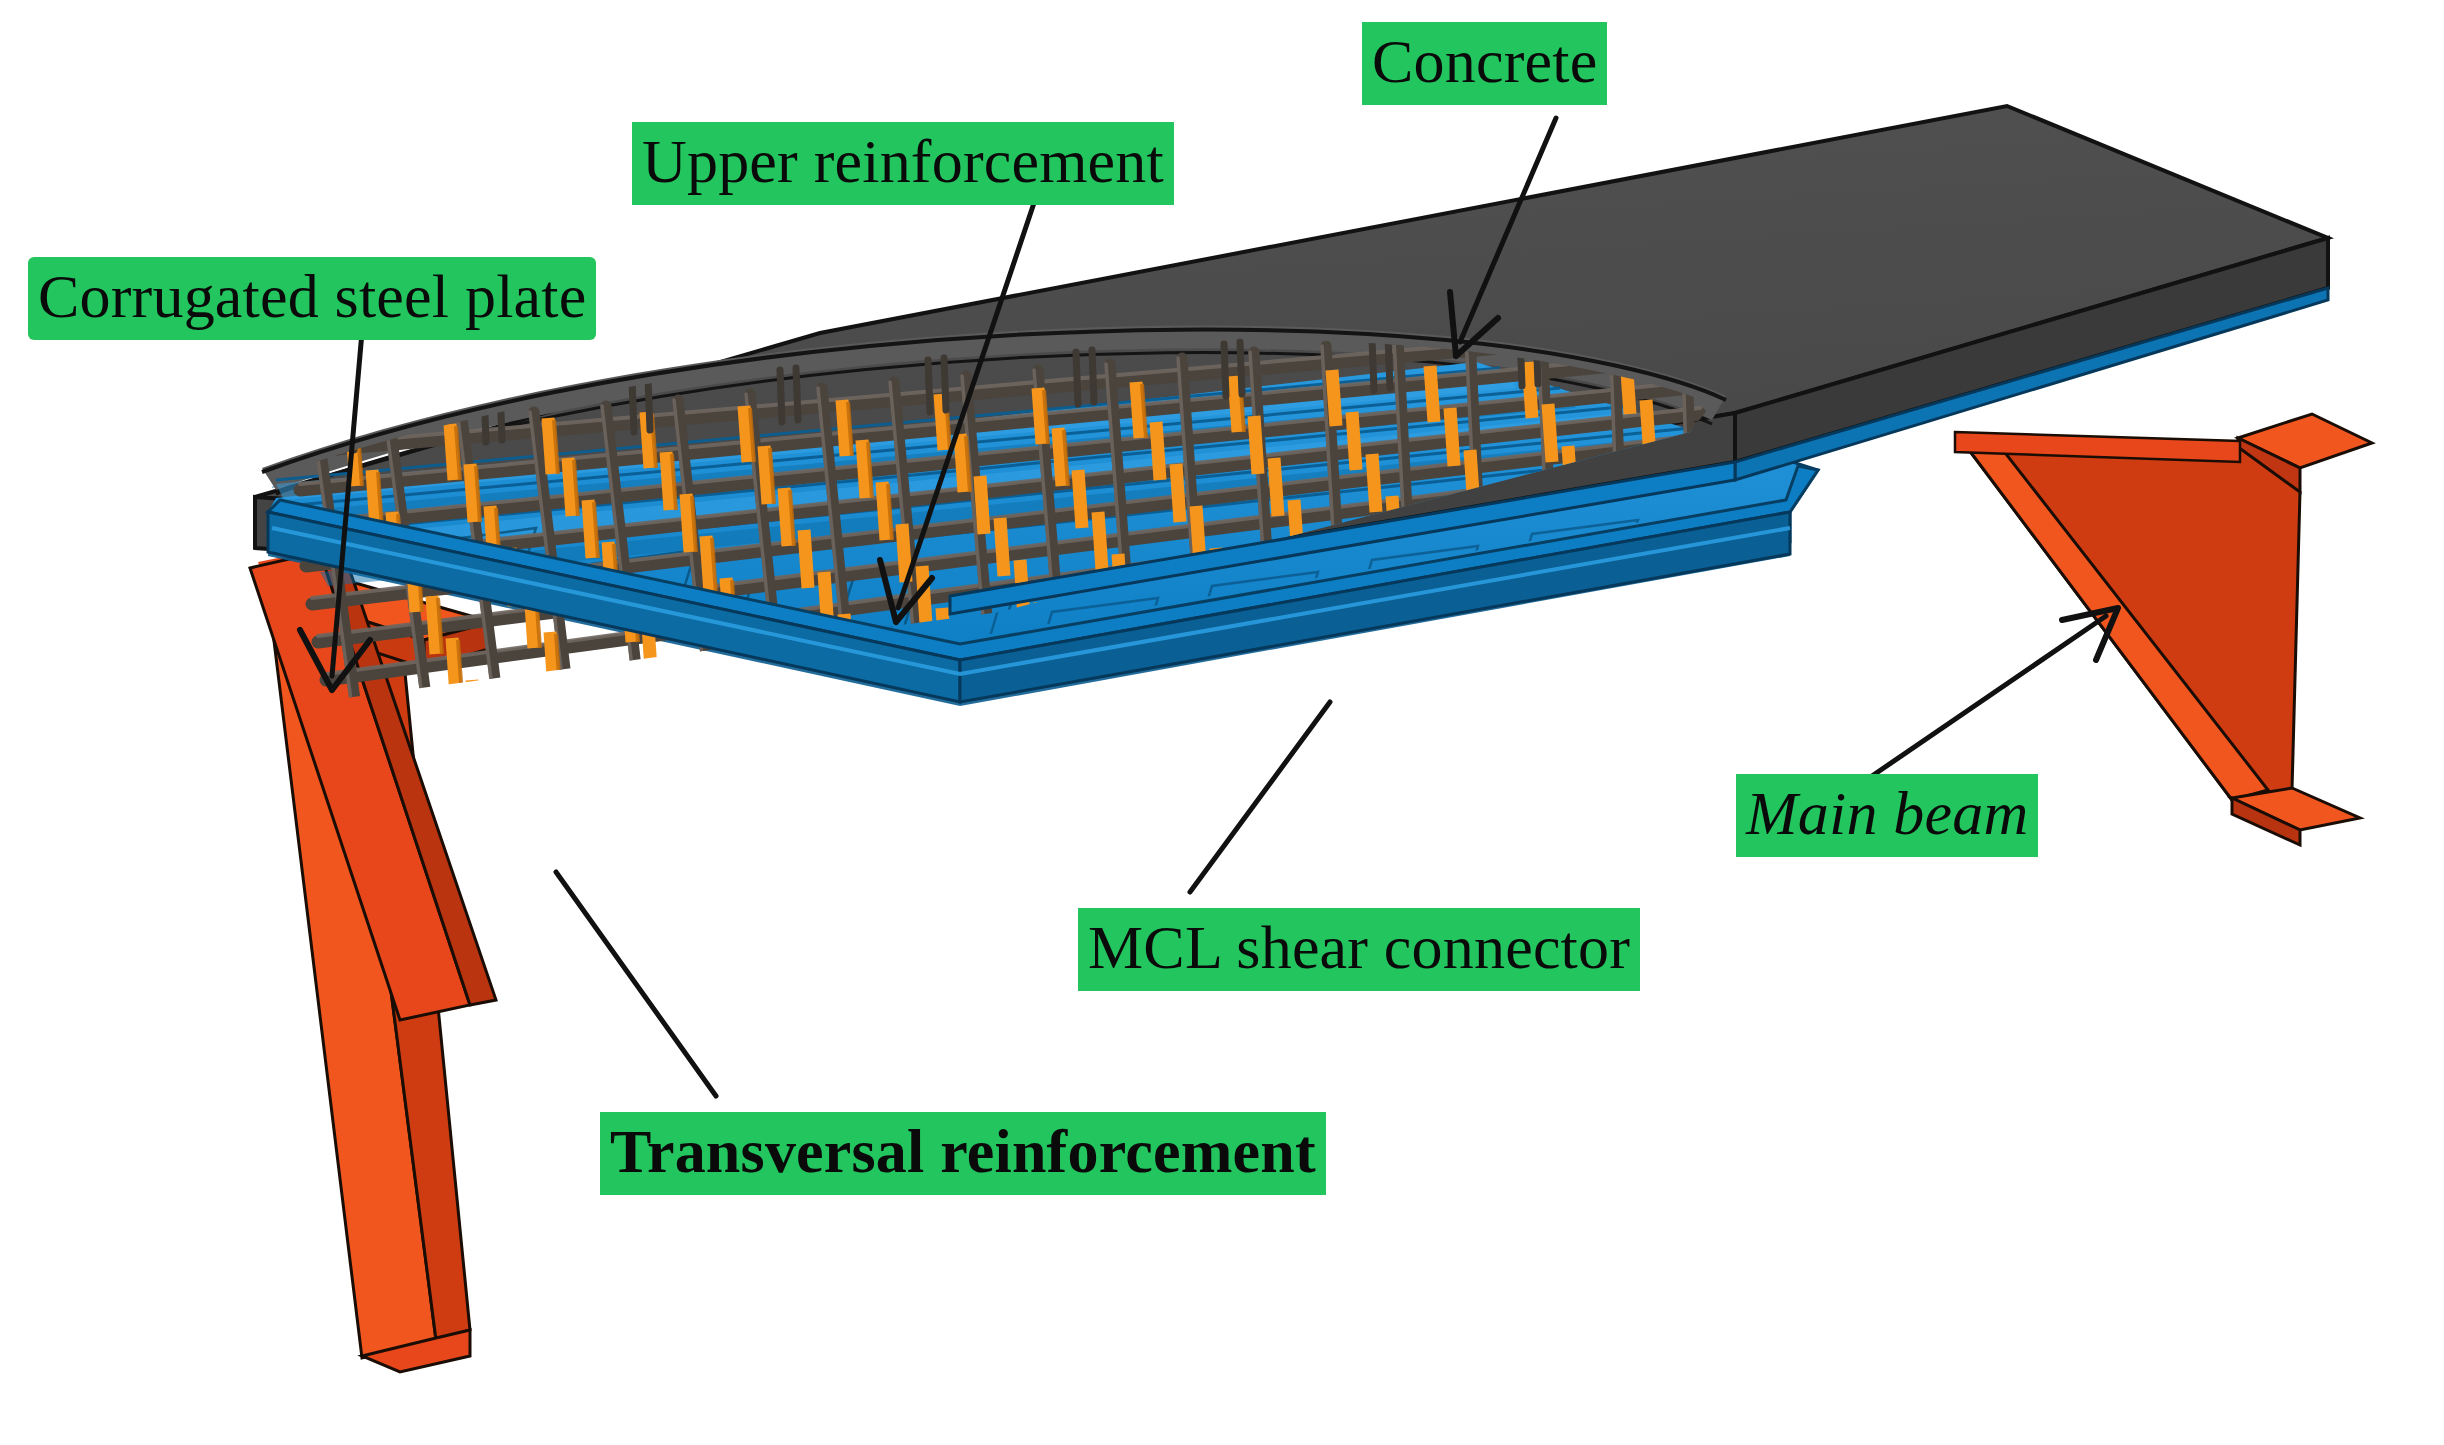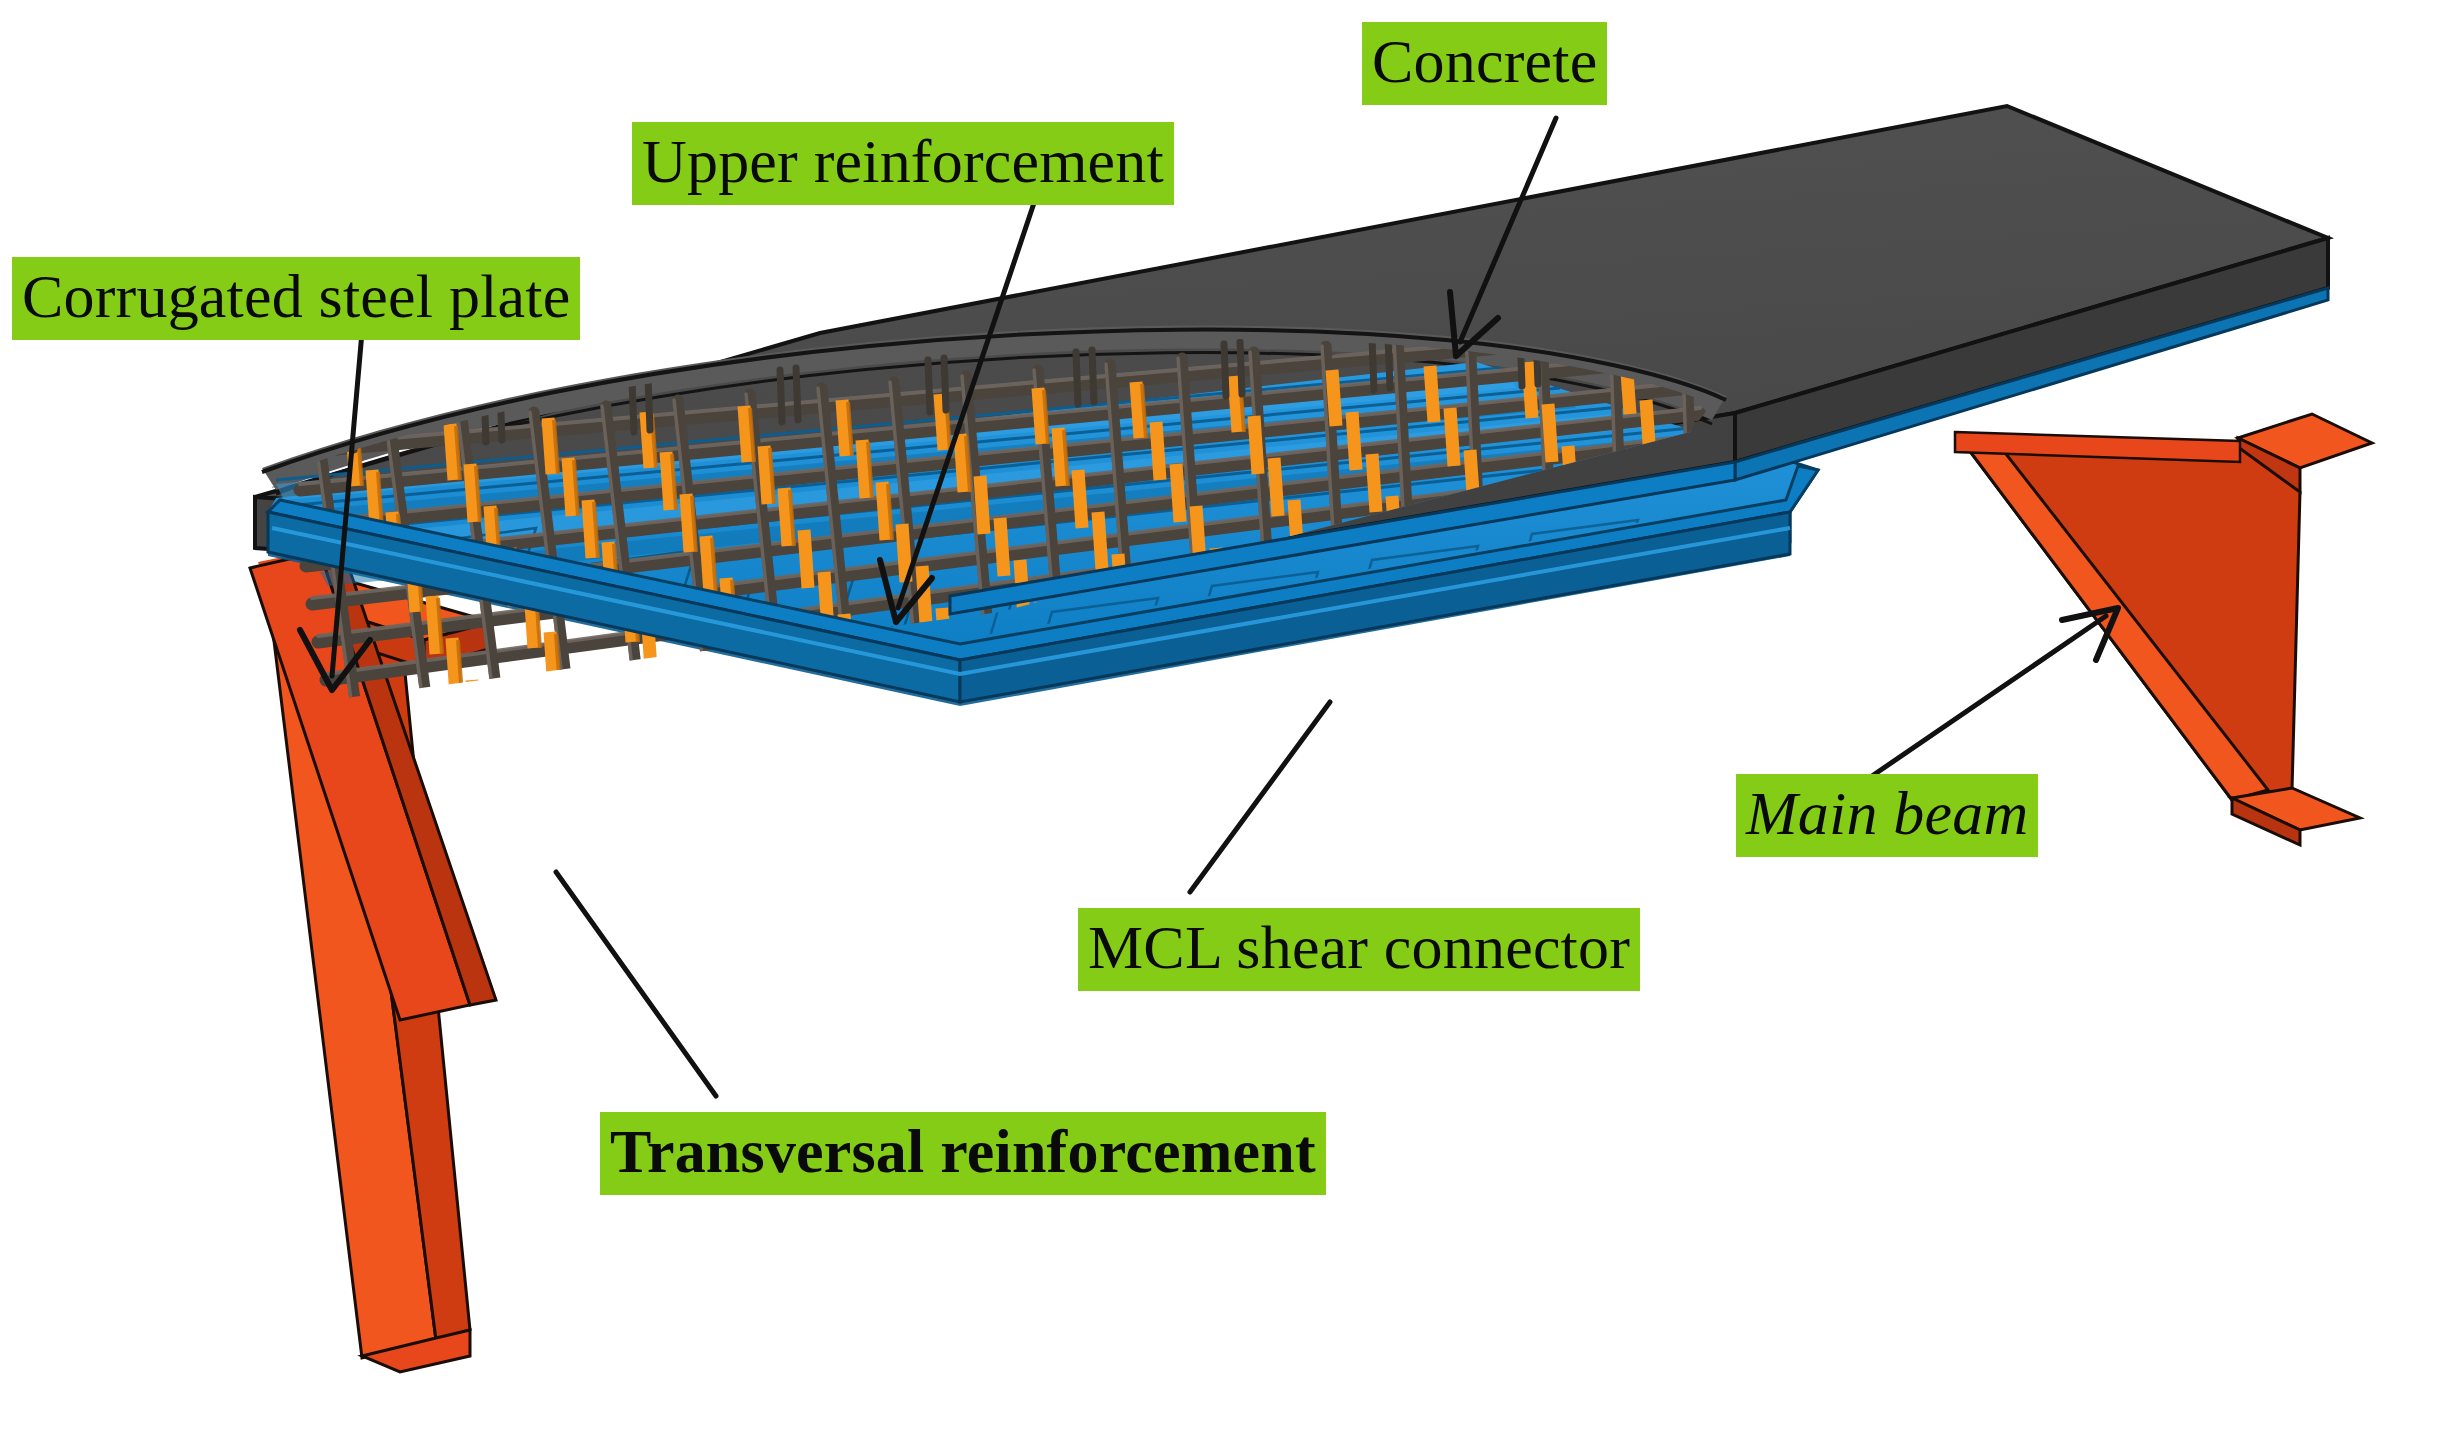--- a/index.html
+++ b/index.html
@@ -24,21 +24,21 @@
   }
   svg.layer {
     position: absolute;
     left: 0; top: 0;
     width: 2444px;
     height: 1445px;
     display: block;
   }
   .lbl {
     position: absolute;
-    background: #84cc16;
+    background: #22c55e;
     color: #0a0a0a;
     font-family: "Liberation Serif", "DejaVu Serif", serif;
     font-size: 62px;
     line-height: 1.14;
     letter-spacing: 0.2px;
     white-space: nowrap;
     padding: 4px 10px 8px 10px;
     box-sizing: border-box;
   }
 </style>
@@ -505,21 +505,21 @@
 
       <path d="M 1872,776 L 2106,616"></path>
       <path d="M 2118,608 L 2062,620 M 2118,608 L 2096,660" stroke-width="6"></path>
 
       <path d="M 1190,892 L 1330,702"></path>
 
       <path d="M 716,1096 L 556,872"></path>
     </g>
   </svg>
 
-  <div class="lbl" style="left:12px;  top:257px;">Corrugated steel plate</div>
+  <div class="lbl" style="left:28px;  top:257px;border-radius:6px;">Corrugated steel plate</div>
 
   <div class="lbl" style="left:632px; top:122px;">Upper reinforcement</div>
 
   <div class="lbl" style="left:1362px; top:22px;">Concrete</div>
 
   <div class="lbl" style="left:1736px; top:774px;font-style:italic;">Main beam</div>
 
   <div class="lbl" style="left:1078px; top:908px;">MCL shear connector</div>
 
   <div class="lbl" style="left:600px; top:1112px;font-weight:bold;">Transversal reinforcement</div>

